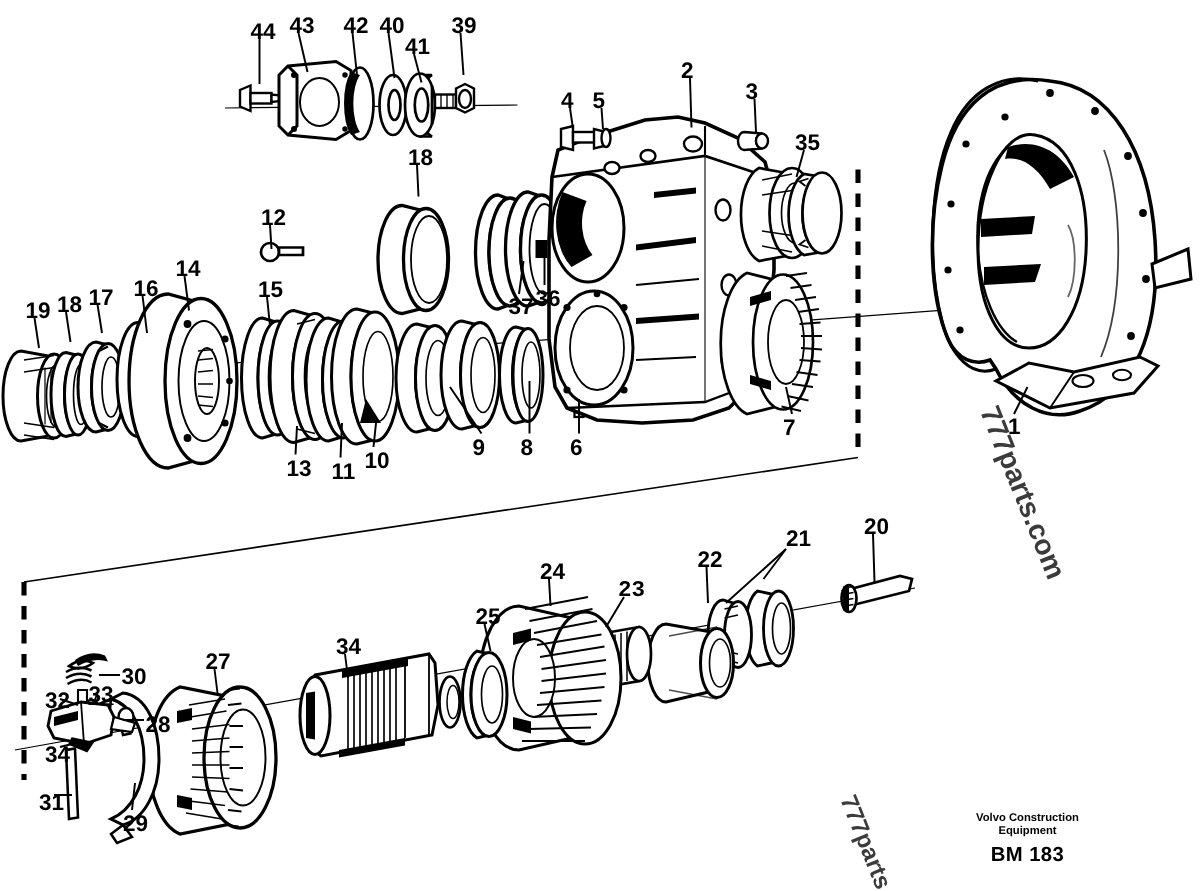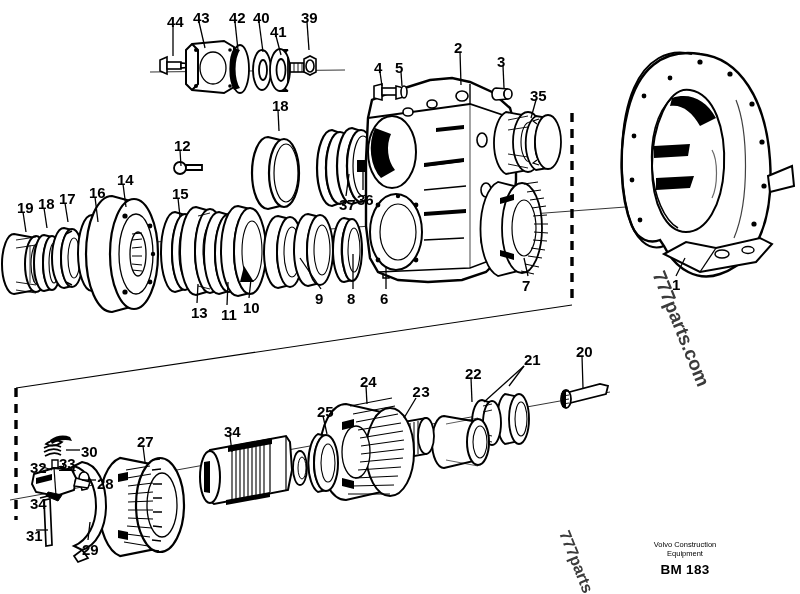--- a/index.html
+++ b/index.html
@@ -4,21 +4,21 @@
 <style>
   html,body{margin:0;padding:0;background:#fff;}
   body{width:800px;height:594px;font-family:"Liberation Sans",sans-serif;overflow:hidden;}
   #stage{position:relative;width:800px;height:594px;background:#ffffff;}
   #stage svg{position:absolute;left:0;top:0;}
   .lbl{position:absolute;font-family:"Liberation Sans",sans-serif;font-weight:bold;color:#000;
        font-size:15px;line-height:1;white-space:nowrap;}
   .wm{position:absolute;color:#2b2b2b;font-family:"Liberation Sans",sans-serif;
       font-weight:600;font-size:19px;white-space:nowrap;opacity:.92;}
   .footer{position:absolute;text-align:center;color:#000;font-family:"Liberation Sans",sans-serif;}
-  .footer .co{font-size:7.5px;font-weight:normal;line-height:1.25;}
+  .footer .co{font-size:7.5px;font-weight:bold;line-height:1.25;}
   .footer .code{font-size:13.5px;font-weight:bold;margin-top:3px;letter-spacing:.3px;}
 </style>
 </head>
 <body>
 
 <div id="stage">
 
   <svg width="800" height="594" viewBox="0 0 800 594">
     <defs>
       <g id="hatch"></g>

